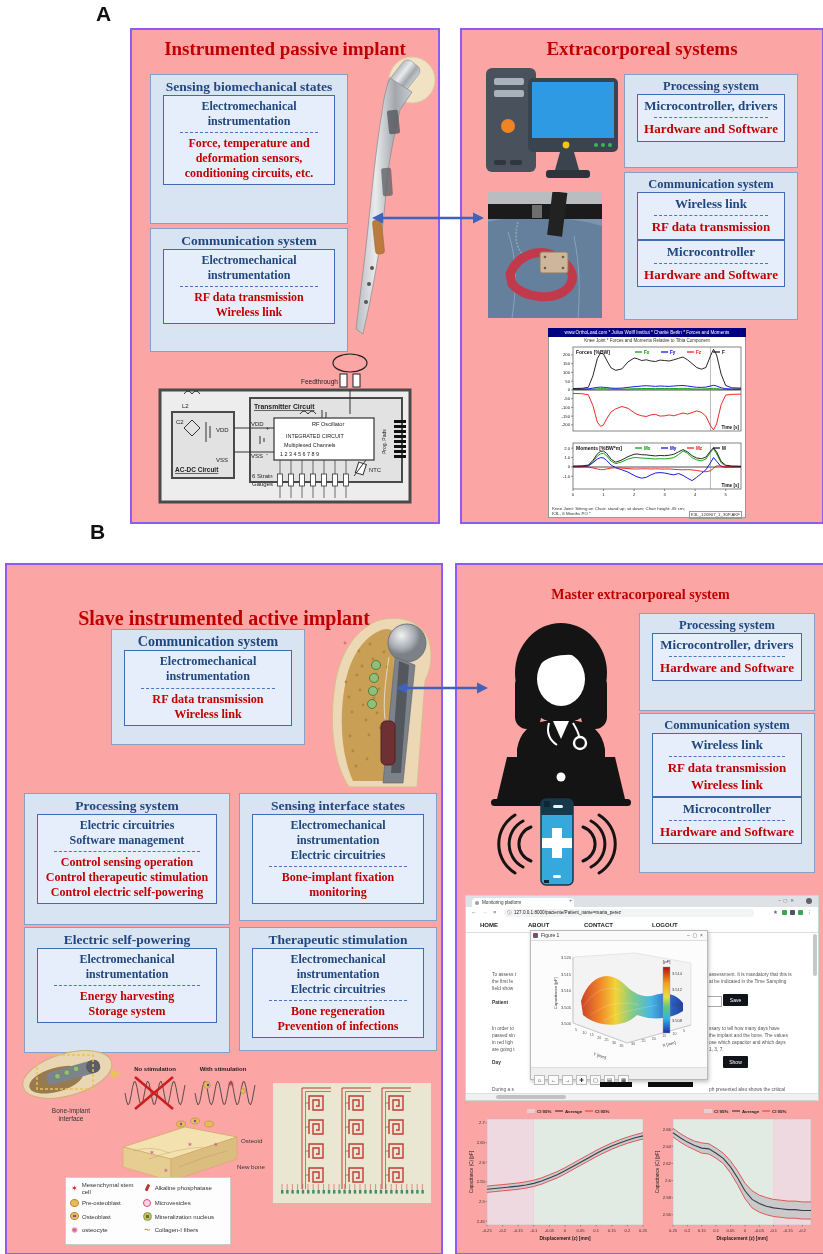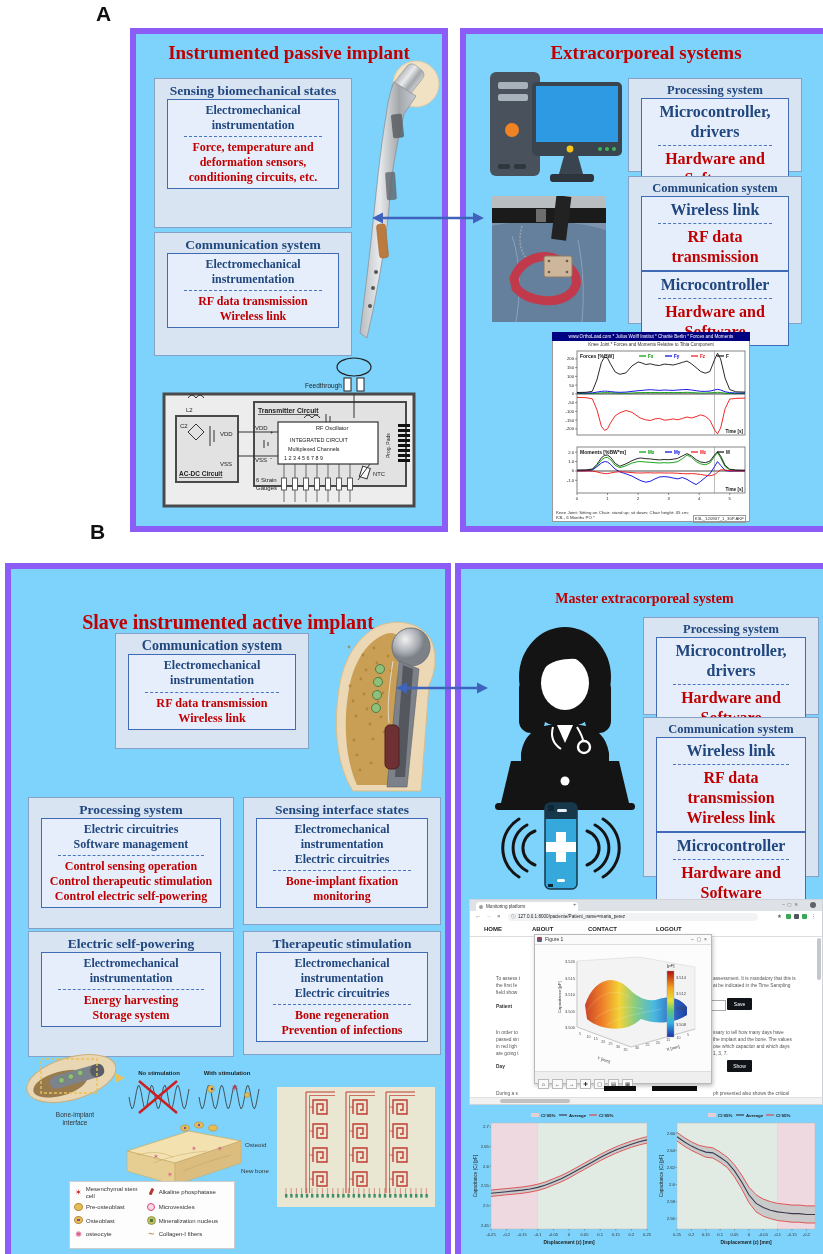--- a/index.html
+++ b/index.html
@@ -1,28 +1,28 @@
 <!DOCTYPE html>
 <html><head>
 <meta charset="utf-8">
 <style>
   html,body{margin:0;padding:0;background:#fff;}
   #fig{position:relative;width:823px;height:1254px;background:#fff;font-family:"Liberation Serif",serif;overflow:hidden;}
   .abs{position:absolute;}
-  .panel{position:absolute;border:6px solid #8b5cf6;background:#7dd3fc;}
+  .panel{position:absolute;border:2px solid #8b5cf6;background:#fca5a5;}
   .ptitle{position:absolute;left:0;right:0;text-align:center;color:#c00000;font-weight:bold;}
   .plabel{position:absolute;font-family:"Liberation Sans",sans-serif;font-weight:bold;font-size:21px;color:#111;}
   .sec{position:absolute;border:1px solid #87a0c6;background:#d9e4f3;text-align:center;}
   .sec .st{font-weight:bold;color:#20477e;padding-top:4px;}
   .inner{border:1.5px solid #3f6ab5;background:#e7eefb;margin:0 12px;padding:3px 2px;}
   .bl{color:#20477e;font-weight:bold;line-height:1.25;}
   .rl{color:#c00000;font-weight:bold;line-height:1.25;}
   .dash{border-top:1.2px dashed #4a76c0;margin:3px 14px;}
   .fz13 .st{font-size:13.5px}.fz13 .bl,.fz13 .rl{font-size:12px}
-  .fz12 .st{font-size:12.5px}.fz12 .bl,.fz12 .rl{font-size:16px}
+  .fz12 .st{font-size:12.5px}.fz12 .bl,.fz12 .rl{font-size:13px}
   .fz14 .st{font-size:14px}.fz14 .bl,.fz14 .rl{font-size:12.2px}
   .sans{font-family:"Liberation Sans",sans-serif;}
   svg text{font-family:"Liberation Sans",sans-serif;}
   .olcap{font-family:"Liberation Sans",sans-serif;font-size:4.4px;color:#333;line-height:1.2;padding:0 3px;}
   .btnDark{position:absolute;background:#101418;color:#fff;font-family:"Liberation Sans",sans-serif;font-size:5px;text-align:center;border-radius:1px;}
   .frag{position:absolute;font-family:"Liberation Sans",sans-serif;font-size:4.8px;color:#555;white-space:nowrap;overflow:hidden;filter:blur(0.2px);}
   .navitem{font-family:"Liberation Sans",sans-serif;font-size:6px;font-weight:bold;color:#222;position:absolute;top:3px;}
 </style>
 </head>
 <body>

